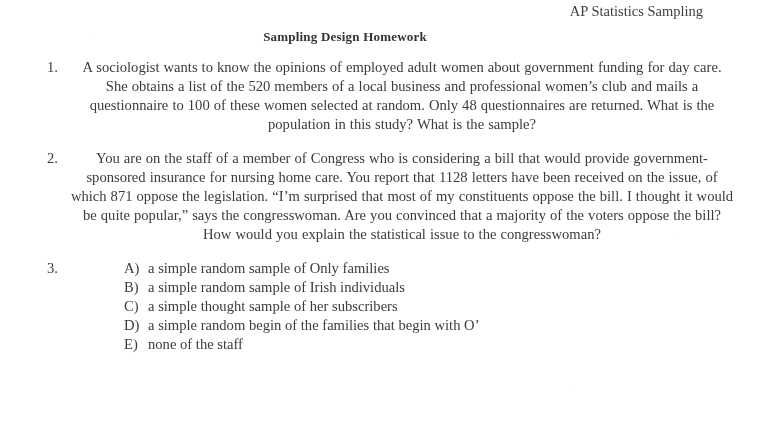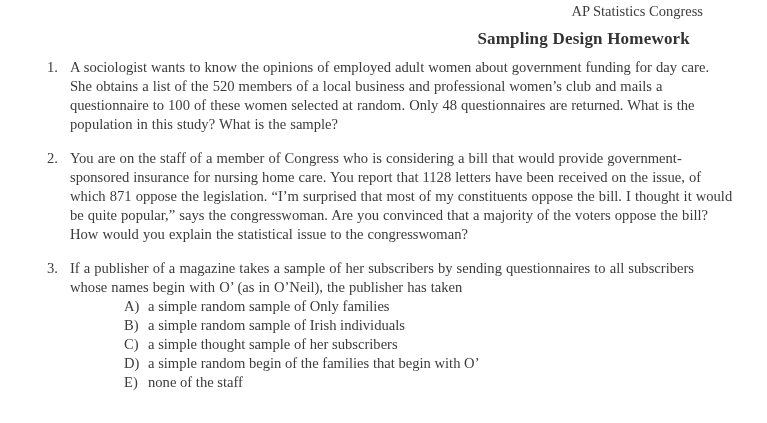--- a/index.html
+++ b/index.html
@@ -47,22 +47,22 @@
     line-height: 18px;
     color: #3e3e3e;
     white-space: nowrap;
   }
 
   .doc-title {
     position: absolute;
     top: 29px;
     left: 0;
     width: 690px;
-    text-align: right;
-    font-size: 17px;
+    text-align: center;
+    font-size: 13px;
     font-weight: bold;
     letter-spacing: 0.2px;
     color: #333333;
   }
 
   .body-block {
     position: absolute;
     left: 44px;
     top: 58px;
     width: 690px;
@@ -87,21 +87,21 @@
   }
 
   .q-body {
     flex: 1 1 auto;
     min-width: 0;
   }
 
   .q-text {
     font-size: 14.6px;
     line-height: 19px;
-    text-align: left;
+    text-align: center;
     color: #3b3b3b;
     word-spacing: 0.4px;
   }
 
   .choices {
     list-style: none;
     margin: 0;
     padding: 0 0 0 54px;
   }
 
@@ -122,21 +122,21 @@
     flex: 1 1 auto;
   }
 </style>
 </head>
 <body>
 
 <div class="page">
 
   <div class="paper-noise"></div>
 
-  <div class="running-head">AP Statistics Congress</div>
+  <div class="running-head">AP Statistics Sampling</div>
 
   <div class="doc-title">Sampling Design Homework</div>
 
   <div class="body-block">
 
     <div class="q-item">
       <div class="q-number">1.</div>
       <div class="q-body">
         <div class="q-text">A sociologist wants to know the opinions of employed adult women about government funding for day care.  She obtains a list of the 520 members of a local business and professional women’s club and mails a questionnaire to 100 of these women selected at random.  Only 48 questionnaires are returned.  What is the population in this study?  What is the sample?</div>
       </div>
@@ -145,21 +145,20 @@
     <div class="q-item">
       <div class="q-number">2.</div>
       <div class="q-body">
         <div class="q-text">You are on the staff of a member of Congress who is considering a bill that would provide government-sponsored insurance for nursing home care.  You report that 1128 letters have been received on the issue, of which 871 oppose the legislation.  “I’m surprised that most of my constituents oppose the bill.  I thought it would be quite popular,” says the congresswoman.  Are you convinced that a majority of the voters oppose the bill?  How would you explain the statistical issue to the congresswoman?</div>
       </div>
     </div>
 
     <div class="q-item">
       <div class="q-number">3.</div>
       <div class="q-body">
-        <div class="q-text">If a publisher of a magazine takes a sample of her subscribers by sending questionnaires to all subscribers whose names begin with O’ (as in O’Neil), the publisher has taken</div>
 
         <ul class="choices">
           <li class="choice-row">
             <span class="choice-letter">A)</span>
             <span class="choice-text">a simple random sample of Only families</span>
           </li>
           <li class="choice-row">
             <span class="choice-letter">B)</span>
             <span class="choice-text">a simple random sample of Irish individuals</span>
           </li>

